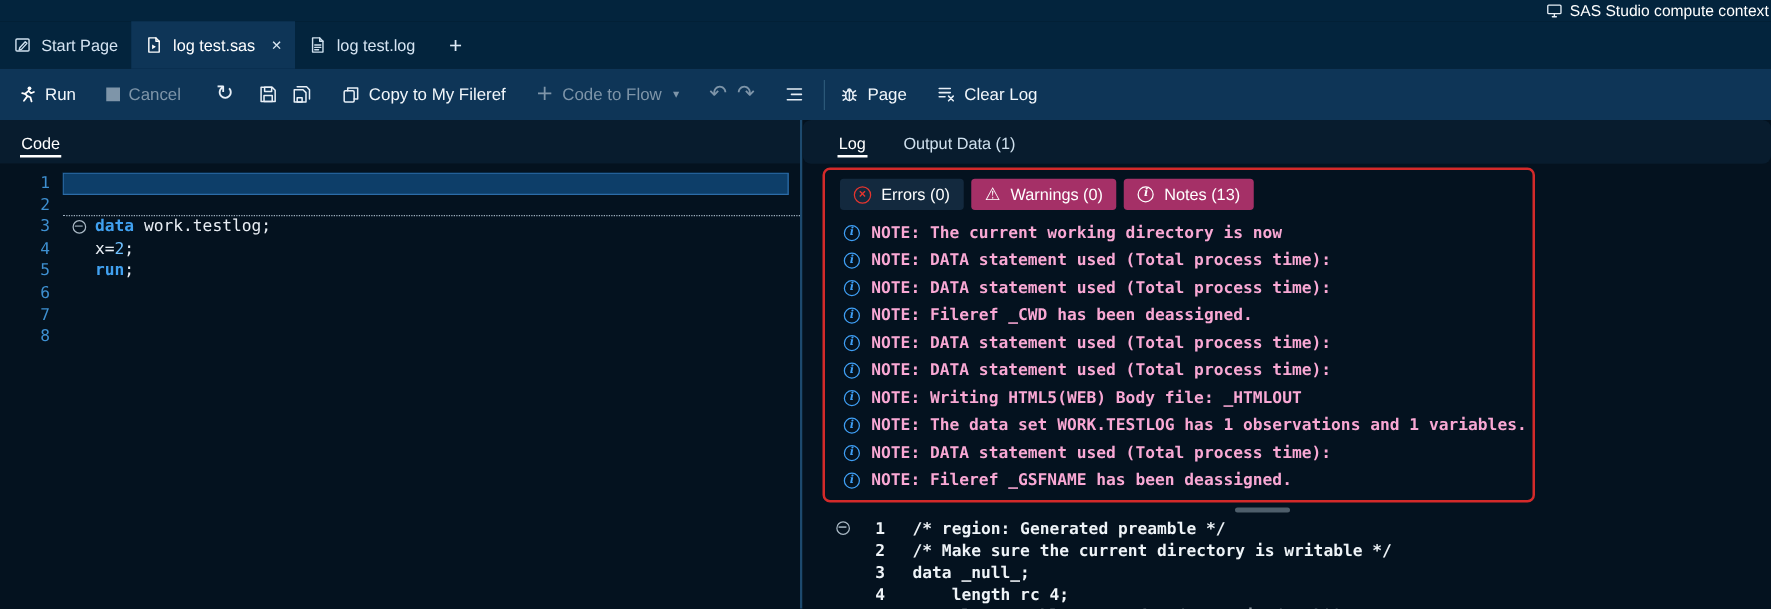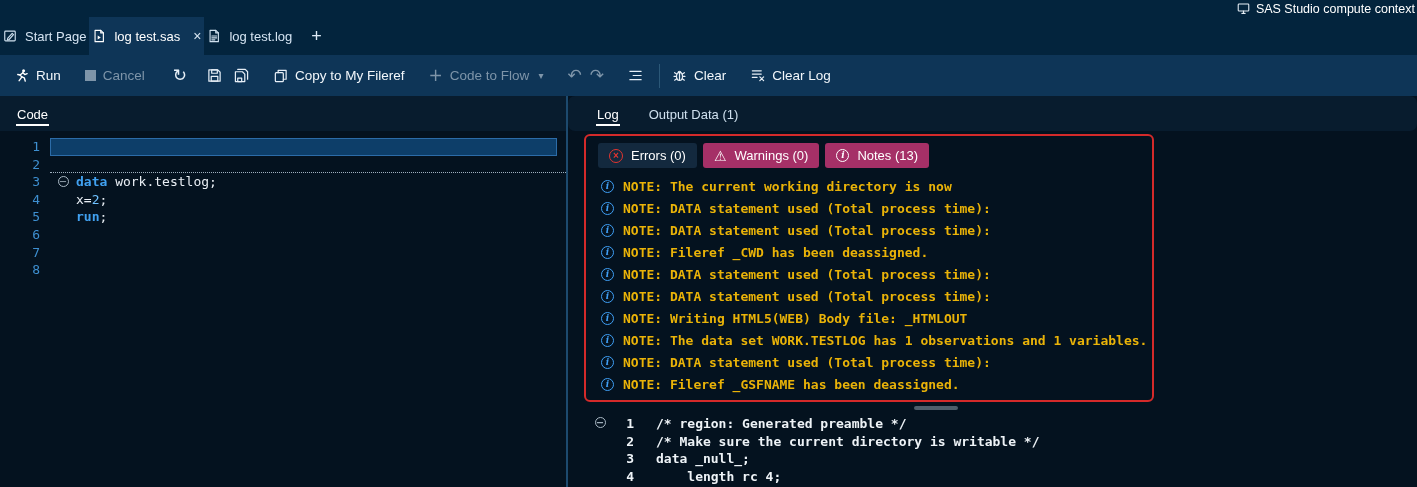--- a/index.html
+++ b/index.html
@@ -7,21 +7,21 @@
               font-family:"Liberation Sans", sans-serif; }
   .app { width:1417px; height:487px; display:flex; flex-direction:column; color:#e9f1f8; }
 
   
   .topstrip { height:17px; background:#03243d; display:flex; justify-content:flex-end;
               align-items:center; padding-right:2px; flex:none; }
   .context-btn { display:flex; align-items:center; gap:6px; font-size:12.5px; color:#ffffff; white-space:nowrap; }
 
   
   .tabbar { height:38px; background:#03243d; display:flex; align-items:stretch; flex:none; }
-  .tab { display:flex; align-items:center; gap:8px; padding:0 3px; font-size:13px; color:#d5e4f2; }
+  .tab { display:flex; align-items:center; gap:8px; padding:0 11px; font-size:13px; color:#d5e4f2; }
   .tab.active { background:#0e3557; color:#fff; }
   .tab-close { margin-left:5px; font-size:14px; color:#d9e7f3; }
   .tab-new { display:flex; align-items:center; padding:0 16px; font-size:18px; color:#dce9f5; }
 
   
   .toolbar { height:41px; background:#0e3557; display:flex; align-items:center;
              padding:0 14px; font-size:13.5px; flex:none; }
   .tb-btn { display:flex; align-items:center; gap:7px; color:#f2f7fb; white-space:nowrap; }
   .tb-btn.disabled { color:#7e95a9; }
   .tb-glyph { font-size:17px; color:#e7eff7; line-height:1; font-family:"DejaVu Sans",sans-serif; }
@@ -30,21 +30,21 @@
   .tb-sep { width:1px; height:24px; background:#2b5878; }
   .mr8{margin-right:8px} .mr12{margin-right:12px} .mr16{margin-right:16px}
   .mr20{margin-right:20px} .mr24{margin-right:24px} .mr28{margin-right:28px}
   .toolbar-right { margin-left:auto; display:flex; align-items:center; gap:12px; }
   .timestamp { font-size:13px; color:#ffffff; white-space:nowrap; }
   .kebab { font-size:16px; color:#e7eff7; padding:0 3px; font-family:"DejaVu Sans",sans-serif; }
   .caret-down { font-size:10px; margin-left:2px; font-family:"DejaVu Sans",sans-serif; }
 
   
   .content { flex:1; display:flex; min-height:0; }
-  .left-panel { width:566px; flex:none; display:flex; flex-direction:column; background:#04121f; }
+  .left-panel { width:640px; flex:none; display:flex; flex-direction:column; background:#04121f; }
   .v-divider { width:2px; background:#1d4a6e; flex:none; }
   .right-panel { flex:1; display:flex; flex-direction:column; min-width:0; background:#04121f; }
 
   .panel-header { height:35px; display:flex; align-items:flex-end; gap:28px; background:#081c2e; flex:none; }
   .left-panel .panel-header { padding-left:16px; }
   .right-panel .panel-header { padding-left:28px;border-radius:7px; }
   .ptab { font-size:13px; color:#cfe0ee; padding:0 1px 9px; position:relative; white-space:nowrap; }
   .ptab.active { color:#fff; }
   .ptab.active::after { content:""; position:absolute; left:0; right:0; bottom:5px; height:2px; background:#ffffff; }
 
@@ -81,21 +81,21 @@
   .chip-info-icon { width:13px; height:13px; border:1px solid #fff; border-radius:50%;
                     display:flex; align-items:center; justify-content:center;
                     font-size:9px; font-style:italic; font-weight:bold; line-height:1;
                     font-family:"DejaVu Serif",serif; }
   .note-row { display:flex; align-items:center; gap:9px; height:22px; padding-left:3px; }
   .info-icon { width:13px; height:13px; border:1px solid #3f9ff5; border-radius:50%;
                color:#3f9ff5; display:flex; align-items:center; justify-content:center;
                font-size:9px; font-style:italic; font-weight:bold; line-height:1; flex:none;
                font-family:"DejaVu Serif",serif; }
   .note-text { font-family:"DejaVu Sans Mono",monospace; font-size:13px; font-weight:bold;
-               color:#eab308; white-space:pre; }
+               color:#f9a8d4; white-space:pre; }
 
   .hscroll { height:6px; margin:3px 0 4px; position:relative; width:680px; flex:none; }
   .hscroll-thumb { position:absolute; left:330px; top:1px; width:44px; height:4px;
                    background:#4e5e6b; border-radius:2px; }
 
   .logcode { display:flex; font-family:"DejaVu Sans Mono",monospace; font-size:13px;
              line-height:17.6px; color:#eef3f7; font-weight:bold; }
   .lc-gutter { width:32px; display:flex; justify-content:center; padding-top:2px; flex:none; }
   .lc-row { display:flex; height:17.6px; }
   .lc-num { width:18px; text-align:right; margin-right:22px; flex:none; }
@@ -194,21 +194,21 @@
       <path d="M2 12.5 H14"></path>
     </svg>
     <div class="tb-sep mr12"></div>
     <div class="tb-btn mr24">
       <svg class="ic" width="15" height="15" viewBox="0 0 16 16">
         <ellipse cx="8" cy="9" rx="3.2" ry="4.3"></ellipse>
         <path d="M8 4.7 V13.3"></path>
         <path d="M5 6.5 L2.8 5 M4.8 9 H2.2 M5 11.5 L2.8 13 M11 6.5 L13.2 5 M11.2 9 H13.8 M11 11.5 L13.2 13"></path>
         <path d="M6.6 4.9 C6.6 3 9.4 3 9.4 4.9"></path>
       </svg>
-      <span>Clear</span>
+      <span>Page</span>
     </div>
     <div class="tb-btn">
       <svg class="ic" width="15" height="15" viewBox="0 0 16 16">
         <path d="M2.5 3 H12"></path>
         <path d="M2.5 6.5 H12"></path>
         <path d="M2.5 10 H7.5"></path>
         <path d="M10.5 9.5 L14.5 13.5 M14.5 9.5 L10.5 13.5"></path>
       </svg>
       <span>Clear Log</span>
     </div>

